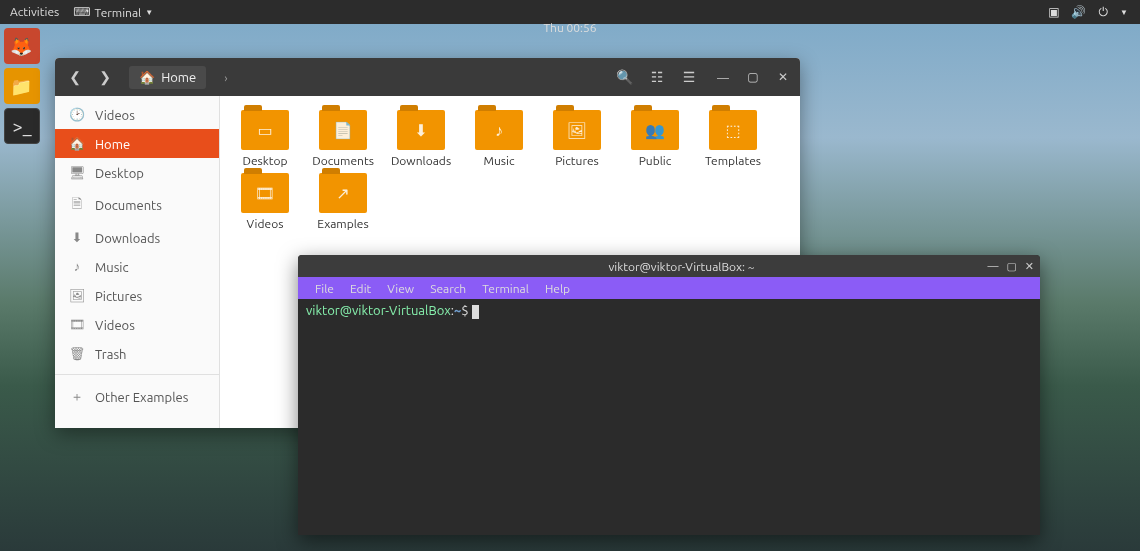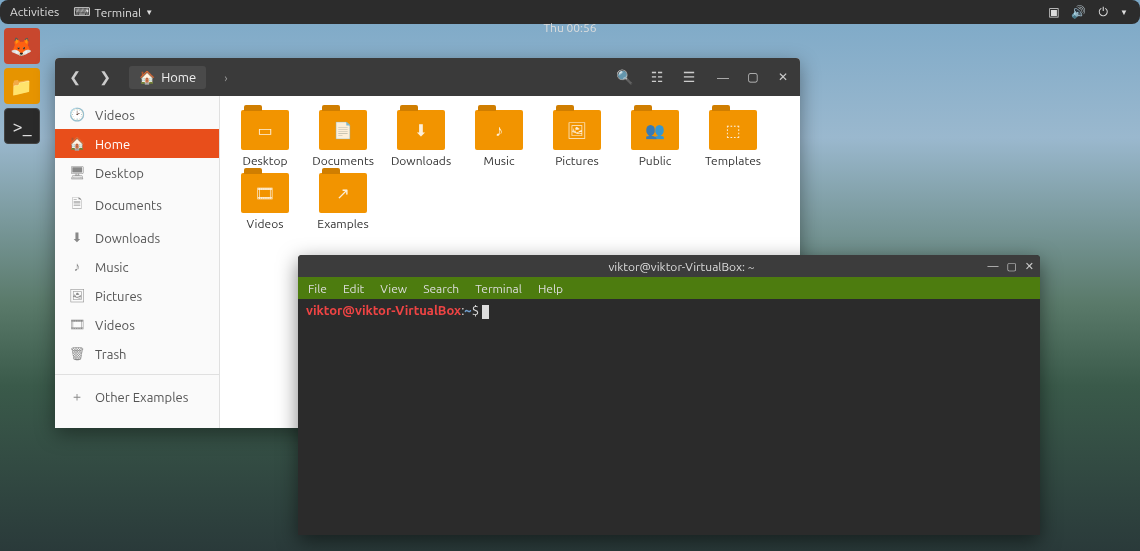--- a/index.html
+++ b/index.html
@@ -1,18 +1,18 @@
 <!DOCTYPE html>
 <html><head>
 <meta charset="utf-8">
 <style>
 * { margin: 0; padding: 0; box-sizing: border-box; font-family: Ubuntu, "Segoe UI", sans-serif; }
 body { width: 1140px; height: 551px; overflow: hidden; position: relative; background: linear-gradient(to bottom, #7ba8c7 0%, #9ab8ce 25%, #5a7a6a 55%, #3a5a4a 70%, #2a3a3a 100%); }
 
-.topbar { position: absolute; top: 0; left: 0; right: 0; height: 24px; background: #2c2c2c; color: #ddd; display: flex; align-items: center; font-size: 12px; z-index: 10; border-radius: 8px; }
+.topbar { position: absolute; top: 0; left: 0; right: 0; height: 24px; background: #2c2c2c; color: #ddd; display: flex; align-items: center; font-size: 12px; z-index: 10; }
 .topbar .left { display: flex; gap: 14px; padding-left: 10px; }
 .topbar .center { position: absolute; left: 50%; transform: translateX(-50%); margin-top: 30px; }
 .topbar .right { margin-left: auto; display: flex; gap: 12px; padding-right: 12px; align-items: center; }
 .topbar .app { display: flex; align-items: center; gap: 4px; }
 .topbar .tri { font-size: 8px; }
 
 .dock { position: absolute; left: 4px; top: 28px; width: 36px; display: flex; flex-direction: column; gap: 4px; }
 .dock-item { width: 36px; height: 36px; border-radius: 4px; display: flex; align-items: center; justify-content: center; font-size: 18px; }
 .dock-firefox { background: #c8472e; color: #fff; }
 .dock-files { background: #e69400; color: #fff; }
@@ -37,24 +37,24 @@
 .folder { width: 74px; display: flex; flex-direction: column; align-items: center; gap: 4px; cursor: pointer; }
 .folder-icon { width: 48px; height: 40px; background: #f29400; border-radius: 2px; position: relative; }
 .folder-icon::before { content: ''; position: absolute; top: -5px; left: 3px; width: 18px; height: 6px; background: #d07e00; border-radius: 2px 2px 0 0; }
 .folder-icon .glyph { position: absolute; top: 50%; left: 50%; transform: translate(-50%, -50%); color: #fff; font-size: 16px; opacity: 0.85; }
 .folder-label { font-size: 12px; color: #333; text-align: center; }
 
 .term-win { position: absolute; left: 298px; top: 255px; width: 742px; height: 280px; background: #2b2b2b; border-radius: 4px 4px 0 0; box-shadow: 0 6px 20px rgba(0,0,0,0.5); z-index: 20; }
 .term-title { height: 22px; background: #3c3c3c; display: flex; align-items: center; justify-content: center; color: #ddd; font-size: 12px; position: relative; border-radius: 4px 4px 0 0; padding-left: 25px; }
 .term-title .ctrls { position: absolute; right: 6px; display: flex; gap: 8px; }
 .term-title .ctrls span { cursor: pointer; font-size: 11px; color: #ccc; }
-.term-menu { height: 22px; background: #4d7c0f; display: flex; align-items: center; gap: 16px; padding: 0 10px; color: #ddd; font-size: 12px; }
+.term-menu { height: 22px; background: #8b5cf6; display: flex; align-items: center; gap: 16px; padding: 0 17px; color: #ddd; font-size: 12px; }
 .term-menu span { cursor: pointer; }
 .term-body { padding: 4px 8px; font-family: "DejaVu Sans Mono", monospace; font-size: 13px; background: #2b2b2b; height: calc(100% - 44px); }
-.prompt-user { color: #ef4444; font-weight: bold; }
+.prompt-user { color: #86efac; font-weight: normal; }
 .prompt-path { color: #729fcf; font-weight: bold; }
 .prompt-sym { color: #ddd; }
 .cursor { display: inline-block; width: 7px; height: 14px; background: #ddd; vertical-align: middle; margin-left: 3px; }
 </style>
 </head>
 <body>
 
 <div class="topbar">
   <div class="left">
     <span>Activities</span>

